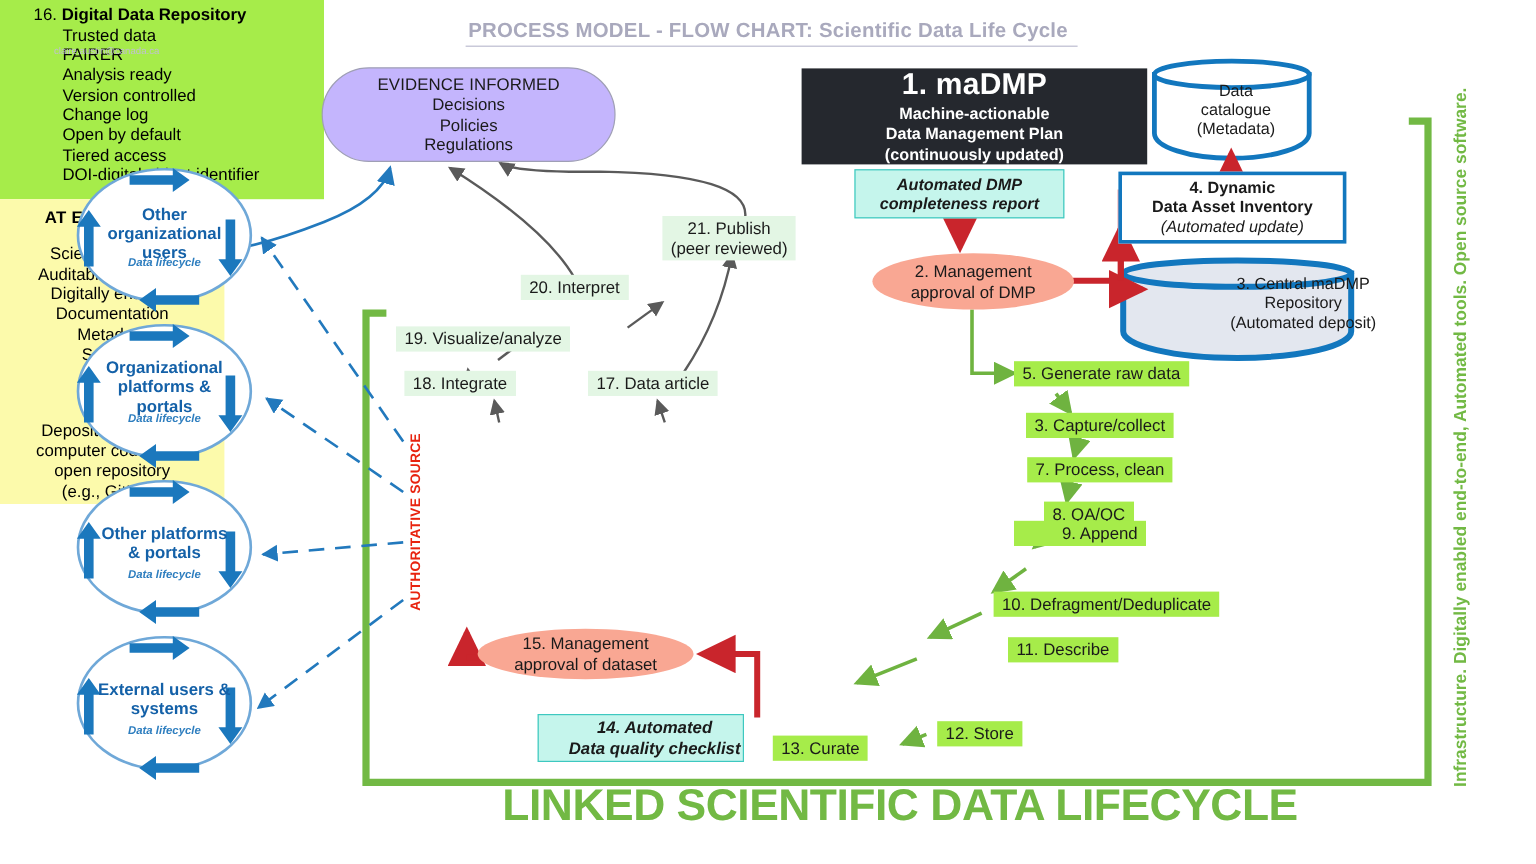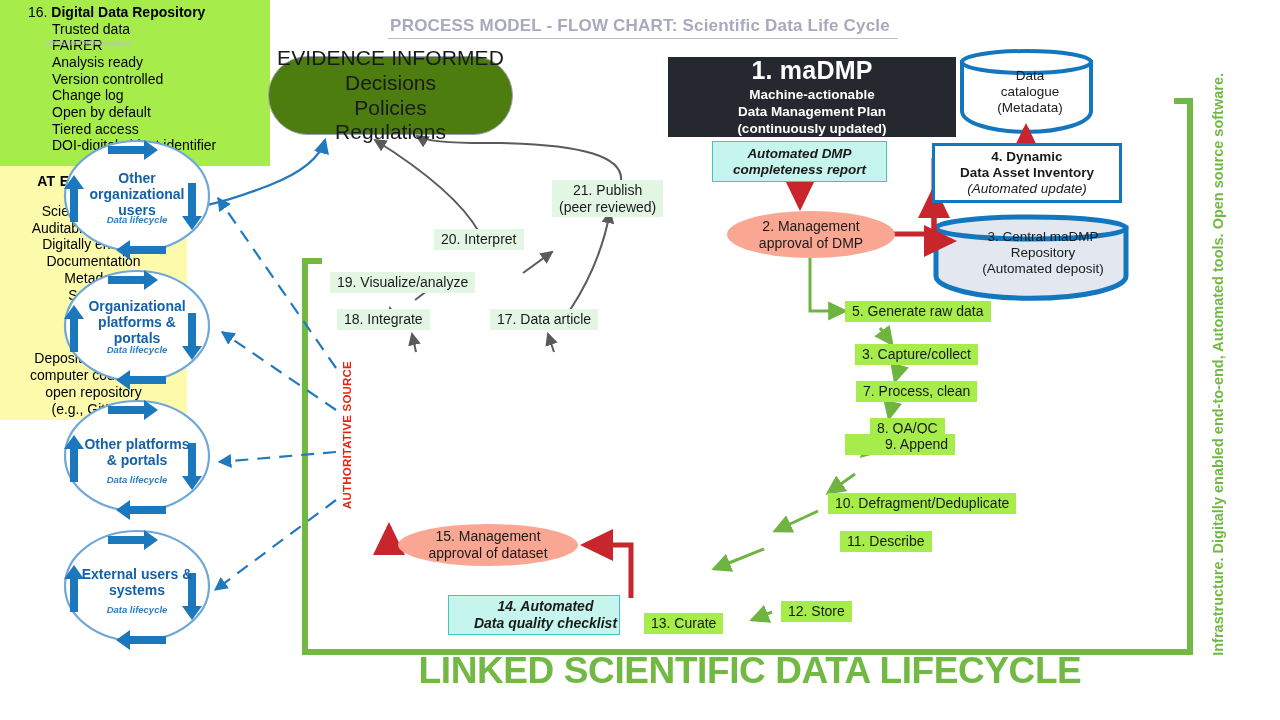--- a/index.html
+++ b/index.html
@@ -115,21 +115,21 @@
     position: absolute;
     left: 0; width: 100%;
     text-align: center;
     line-height: 1.2;
   }
   #data-catalogue {
     left: 960px; top: 50px; width: 140px; height: 72px;
   }
   #data-catalogue .cyl-label { top: 18px; font-size: 13.5px; color: #1a1a1a; }
   #central-repo {
-    left: 945px; top: 216px; width: 196px; height: 72px;
+    left: 988px; top: 216px; width: 196px; height: 72px;
   }
   #central-repo .cyl-label { top: 13px; font-size: 13.5px; color: #1a1a1a; }
 
   
   .step {
     background: #a6ec4a;
     font-size: 14px;
     padding: 2px 7px;
     white-space: nowrap;
   }
@@ -183,24 +183,24 @@
     padding-top: 7px;
   }
   #every-step .hdr { font-weight: bold; letter-spacing: .3px; }
   #every-step ul { list-style: none; margin: 0; padding: 0; }
   #every-step .gap { height: 13px; }
 
   
   #evidence {
     left: 268px; top: 56px;
     width: 245px; height: 79px;
-    background: #4d7c0f;
+    background: #c4b5fd;
     border: 1.2px solid #9f9fb5;
     border-radius: 40px / 40px;
-    font-size: 21px;
+    font-size: 14px;
   }
   #evidence .hdr { letter-spacing: .1px; }
 
   
   .lc {
     position: absolute;
     width: 150px; height: 112px;
   }
   .lc .lc-title {
     position: absolute;

